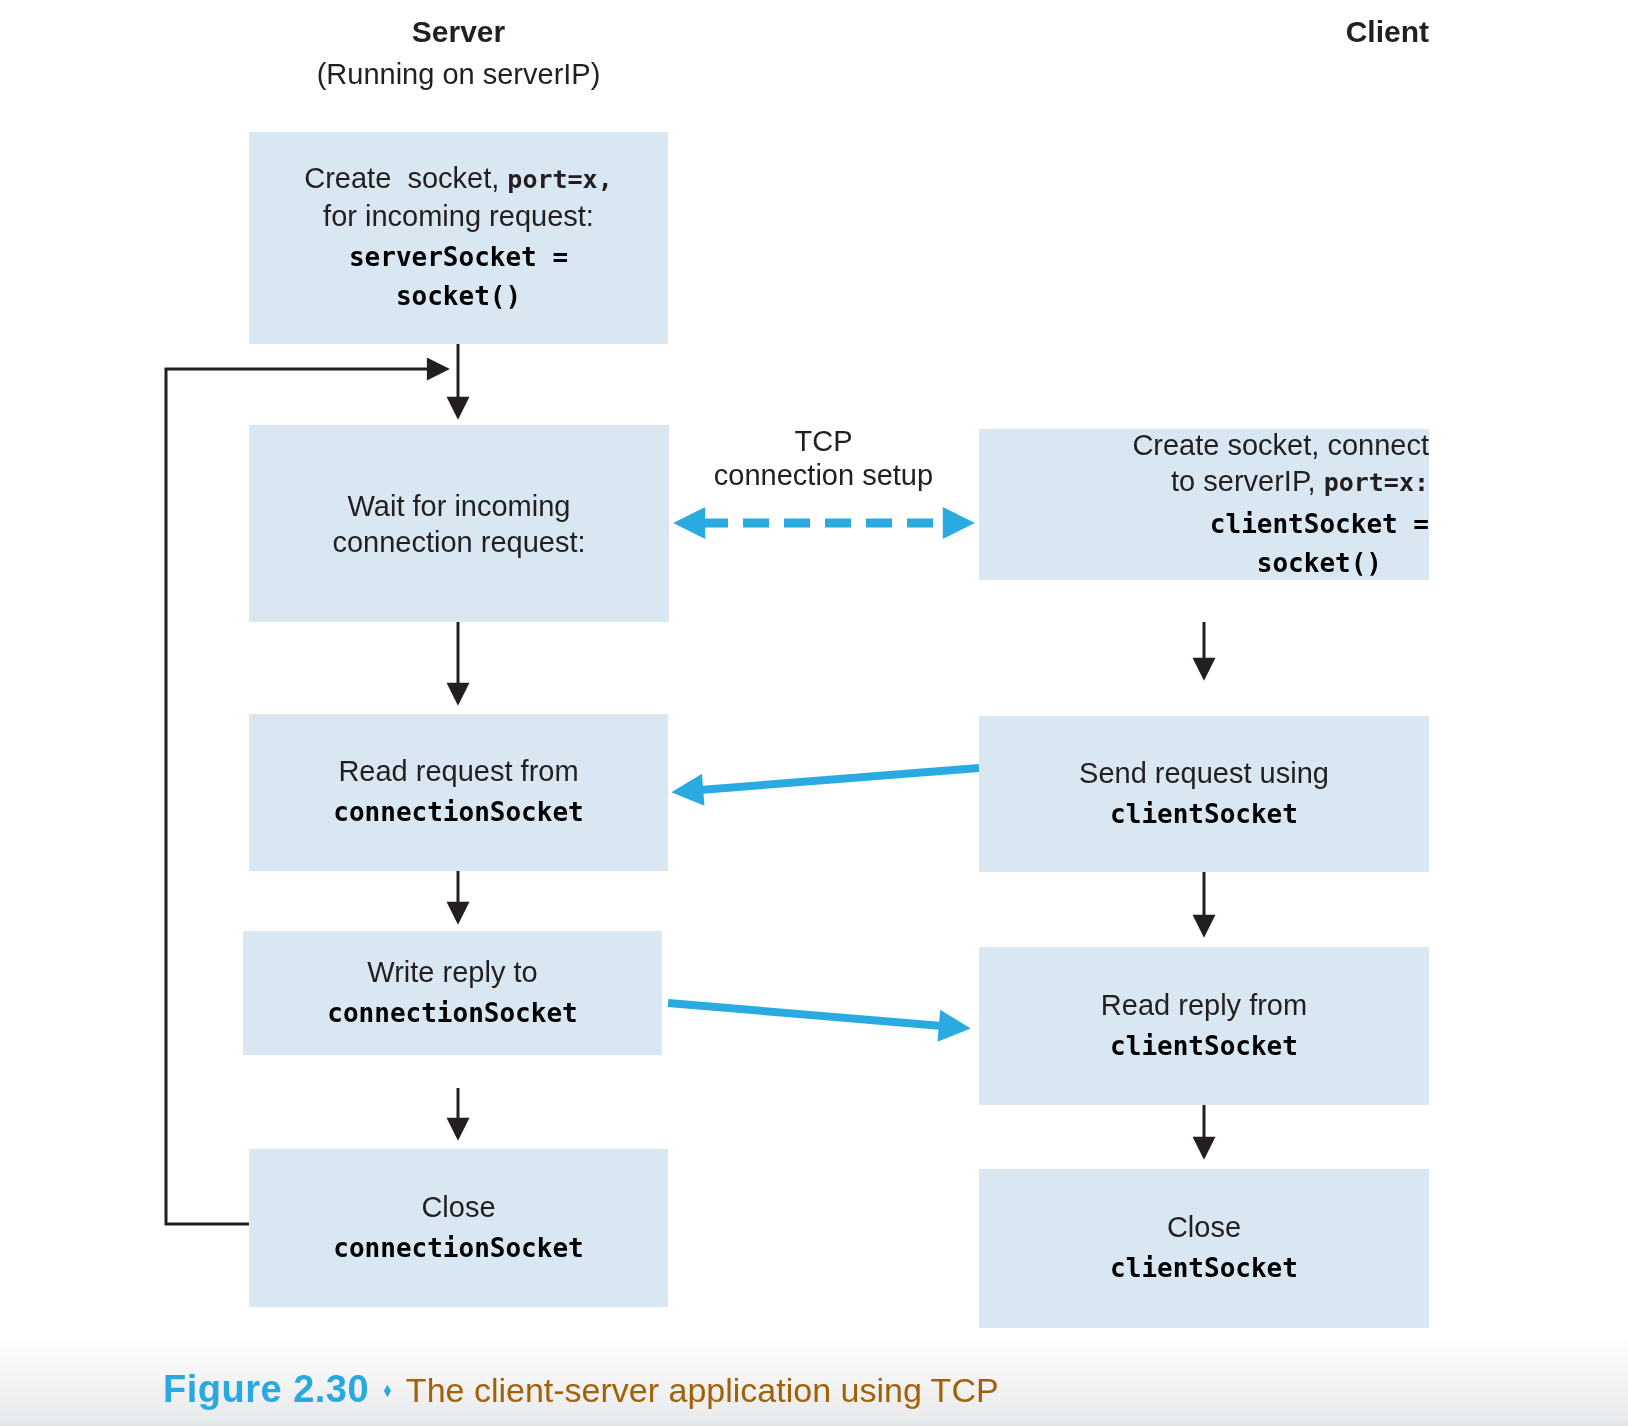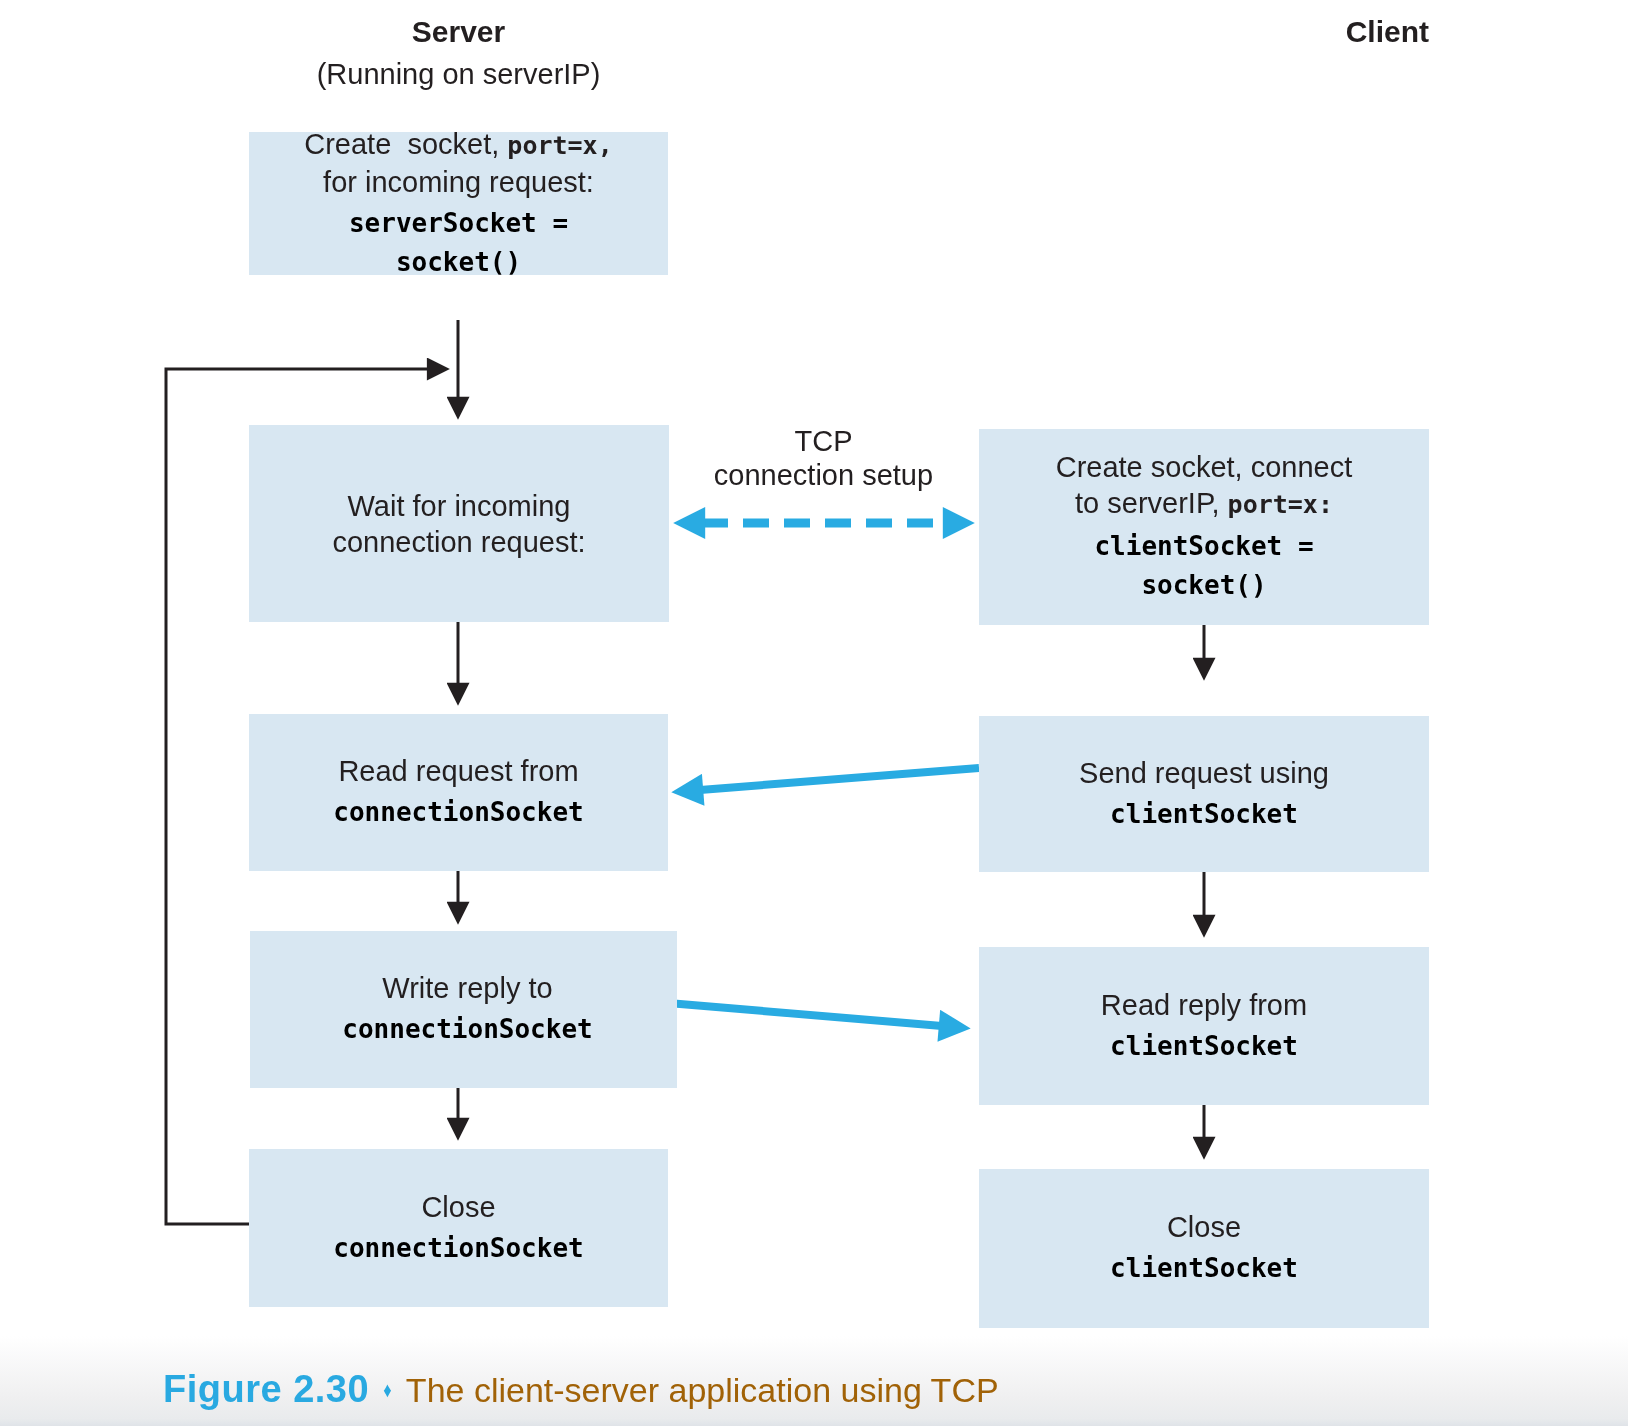--- a/index.html
+++ b/index.html
@@ -93,48 +93,48 @@
     <div class="col-title">Server</div>
     <div class="col-subtitle">(Running on serverIP)</div>
   </div>
   <div class="col-header" style="left:979px;top:14px;width:450px;text-align:right;">
     <div class="col-title">Client</div>
   </div>
 
   <div class="tcp-label">TCP
 connection setup</div>
 
-  <div class="box" style="left:249px;top:132px;width:419px;height:143px;">
+  <div class="box" style="left:249px;top:132px;width:419px;height:212px;">
     <div class="line"><span class="t">Create  socket, </span><span class="mono-dark">port=x,</span></div>
     <div class="t">for incoming request:</div>
     <div class="code">serverSocket =
 socket()</div>
   </div>
 
   <div class="box" style="left:249px;top:425px;width:420px;height:197px;">
     <div class="t">Wait for incoming
 connection request:</div>
   </div>
 
   <div class="box" style="left:249px;top:714px;width:419px;height:157px;">
     <div class="t">Read request from</div>
     <div class="code">connectionSocket</div>
   </div>
 
-  <div class="box" style="left:250px;top:931px;width:419px;height:157px;padding-left:8px;">
+  <div class="box" style="left:243px;top:931px;width:419px;height:124px;">
     <div class="t">Write reply to</div>
     <div class="code">connectionSocket</div>
   </div>
 
   <div class="box" style="left:249px;top:1149px;width:419px;height:158px;">
     <div class="t">Close</div>
     <div class="code">connectionSocket</div>
   </div>
 
-  <div class="box" style="left:979px;top:429px;width:450px;height:196px;">
+  <div class="box" style="left:979px;top:429px;width:450px;height:151px;align-items:flex-end;">
     <div class="t">Create socket, connect</div>
     <div class="line"><span class="t">to serverIP, </span><span class="mono-dark">port=x:</span></div>
     <div class="code">clientSocket =
 socket()</div>
   </div>
 
   <div class="box" style="left:979px;top:716px;width:450px;height:156px;">
     <div class="t">Send request using</div>
     <div class="code">clientSocket</div>
   </div>

